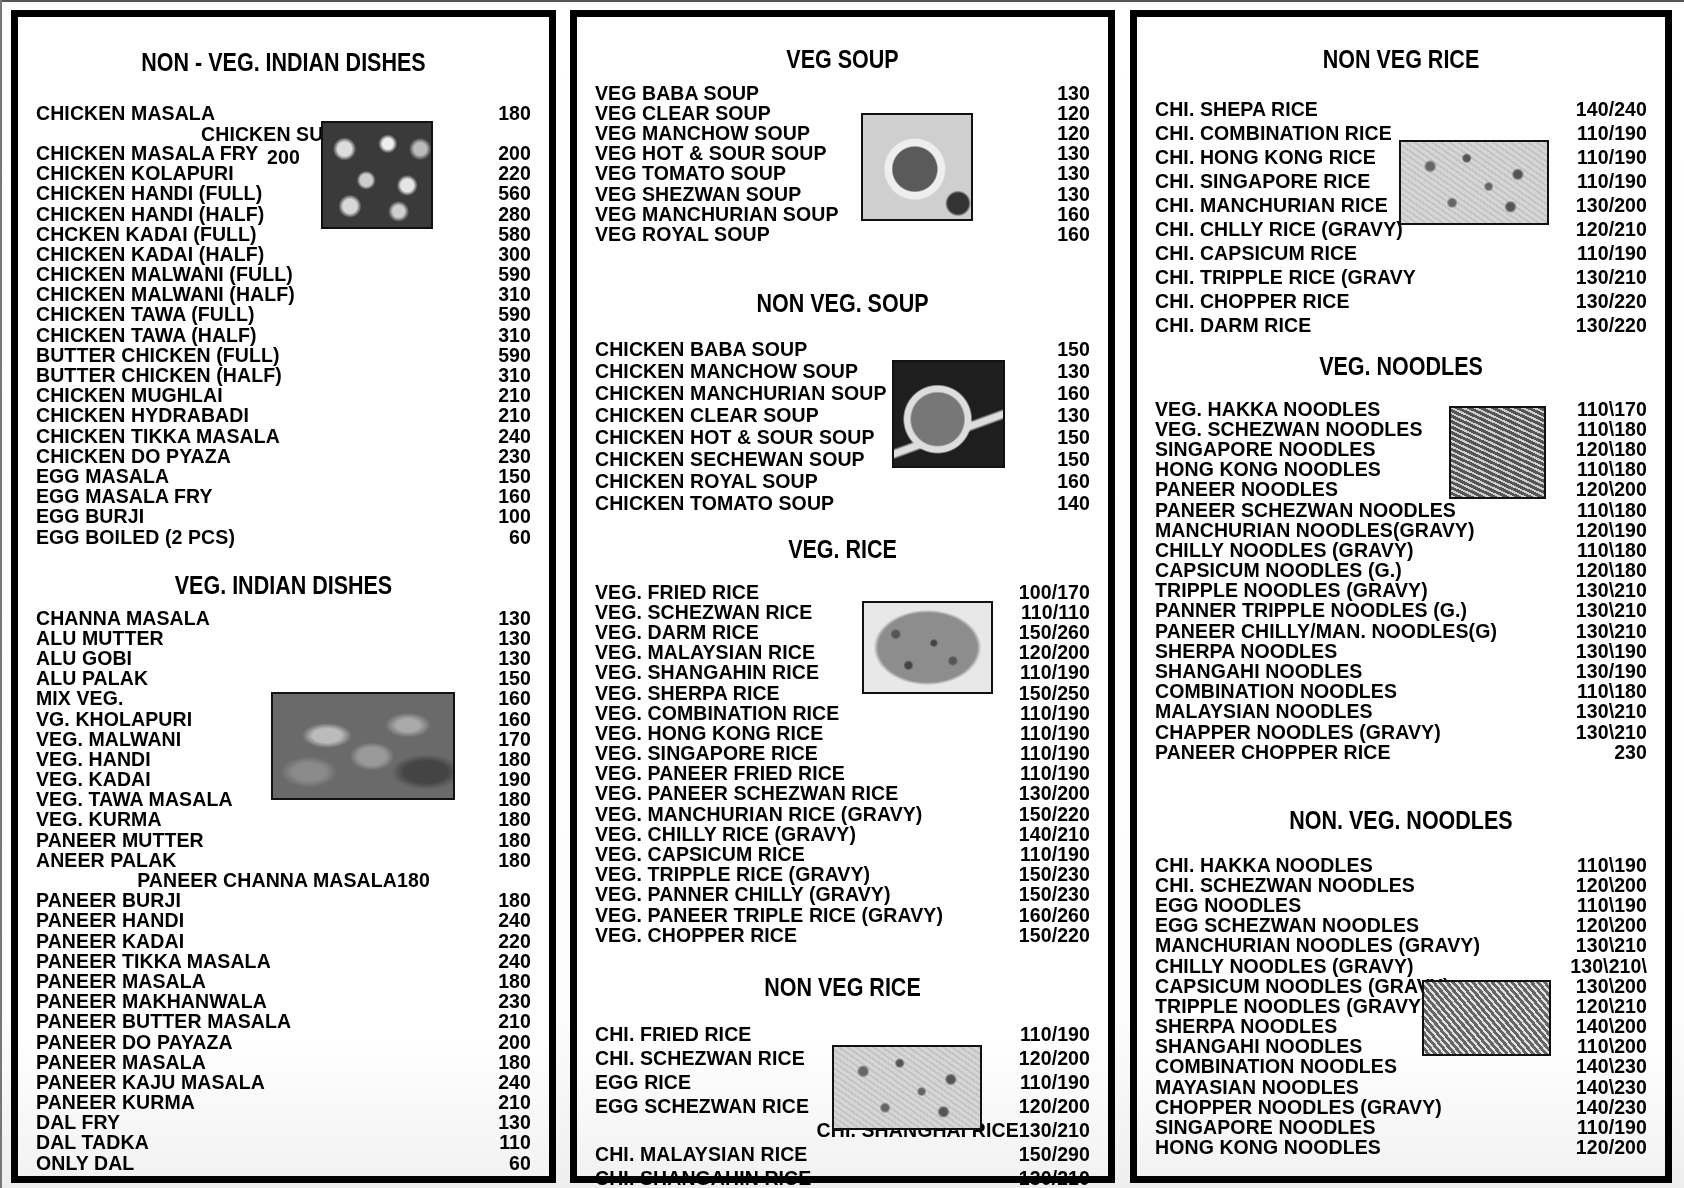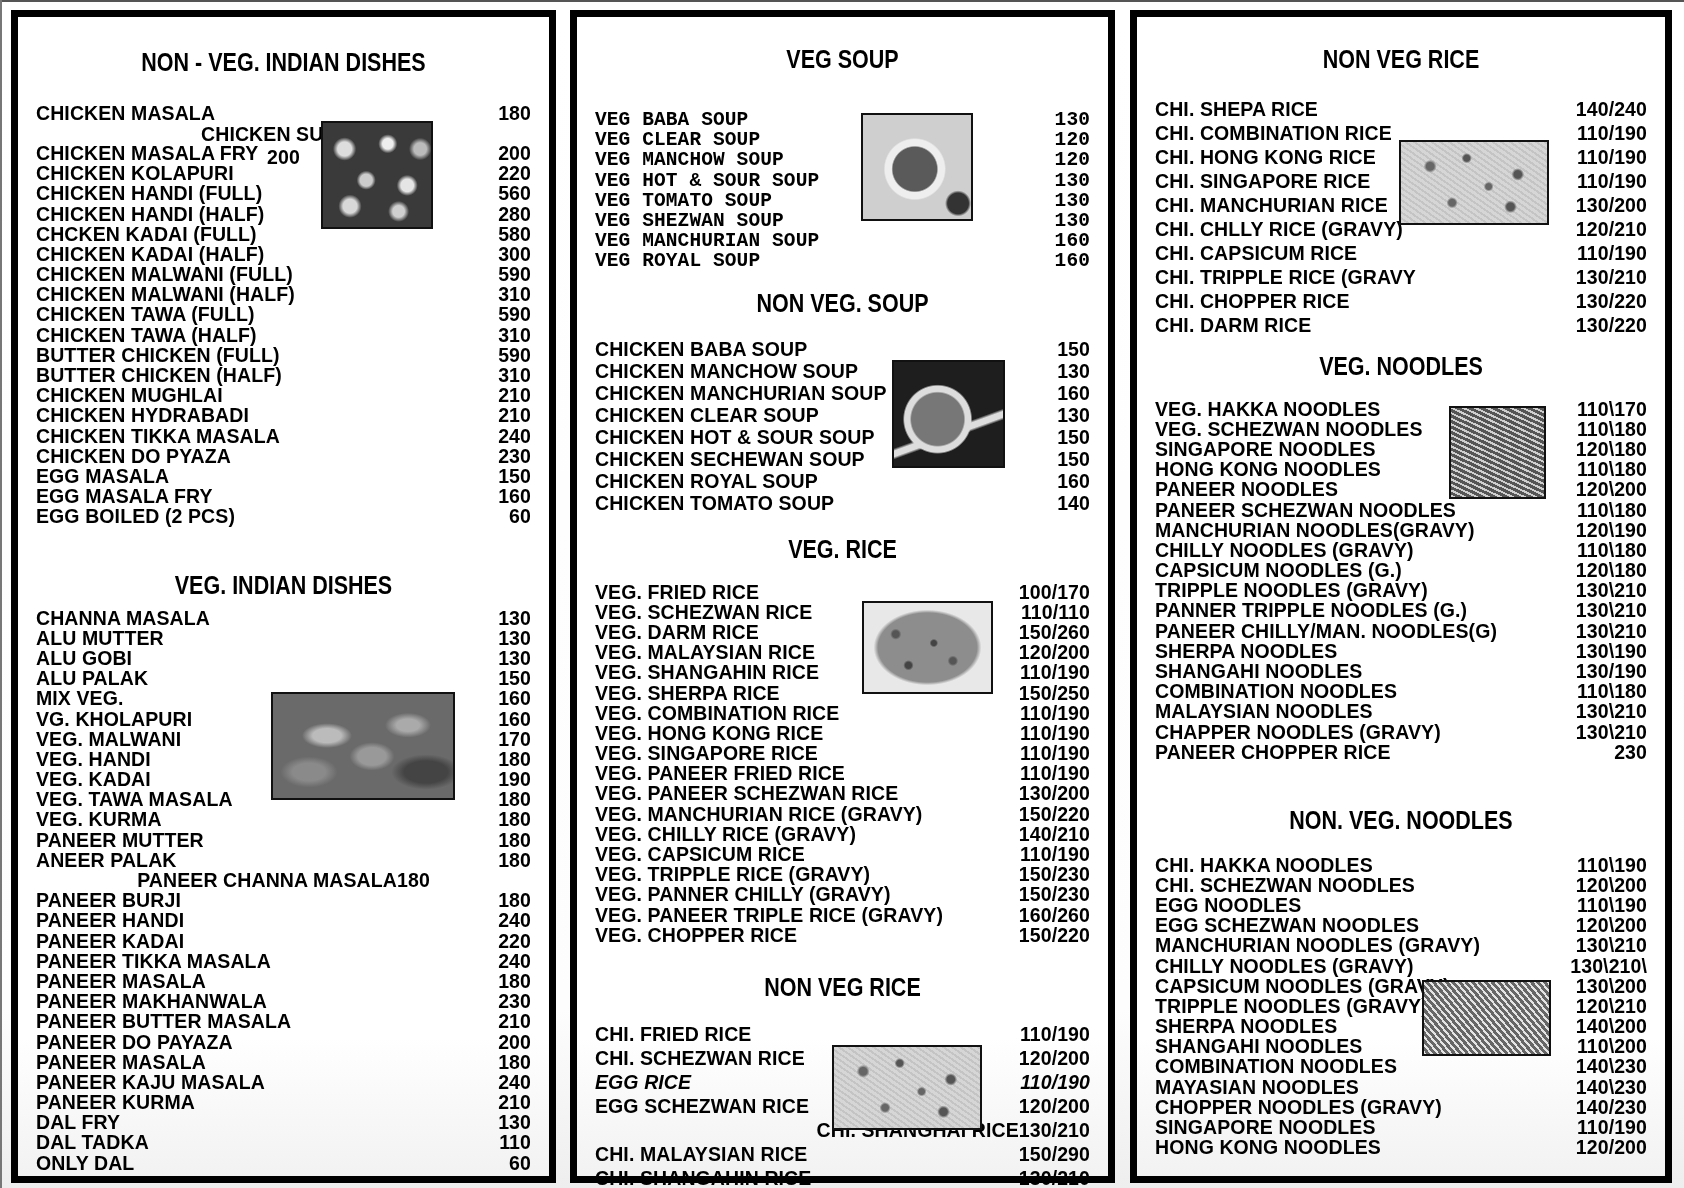--- a/index.html
+++ b/index.html
@@ -206,20 +206,24 @@
         </div>
         <div class="row" style="height: 20.2px; gap: 13px;">
           <span class="name">EGG MASALA</span>
           <span class="price">150</span>
         </div>
         <div class="row" style="height: 20.2px;">
           <span class="name">EGG MASALA FRY</span>
           <span class="price">160</span>
         </div>
         <div class="row" style="height: 20.2px;">
+          <span class="name">EGG BURJI</span>
+          <span class="price">100</span>
+        </div>
+        <div class="row" style="height: 20.2px;">
           <span class="name">EGG BOILED (2 PCS)</span>
           <span class="price">60</span>
         </div>
       </div>
     <div class="food-img tex-chicken" style="left:303px; top:74px; width:112px; height:108px;"></div>
   </div>
 
   <div class="section" style="top:553px;">
     <div class="section-title">VEG. INDIAN DISHES</div>
     <div class="items" style="top:38px;">
@@ -336,21 +340,21 @@
           <span class="price">60</span>
         </div>
       </div>
     <div class="food-img tex-veg" style="left:253px; top:122px; width:184px; height:108px;"></div>
   </div>
 </div>
 
 <div class="panel" id="panel-2">
   <div class="section" style="top:27px;">
     <div class="section-title">VEG SOUP</div>
-    <div class="items" style="top:66px;font-family:Liberation Mono, monospace;">
+    <div class="items" style="top:39px;">
         <div class="row" style="height: 20.2px;">
           <span class="name">VEG BABA SOUP</span>
           <span class="price">130</span>
         </div>
         <div class="row" style="height: 20.2px;">
           <span class="name">VEG CLEAR SOUP</span>
           <span class="price">120</span>
         </div>
         <div class="row" style="height: 20.2px;">
           <span class="name">VEG MANCHOW SOUP</span>
@@ -499,21 +503,21 @@
     <div class="section-title">NON VEG RICE</div>
     <div class="items" style="top:50px;">
         <div class="row" style="height: 24px;">
           <span class="name">CHI. FRIED RICE</span>
           <span class="price">110/190</span>
         </div>
         <div class="row" style="height: 24px;">
           <span class="name">CHI. SCHEZWAN RICE</span>
           <span class="price">120/200</span>
         </div>
-        <div class="row" style="height: 24px; font-style: italic;">
+        <div class="row" style="height: 24px;">
           <span class="name">EGG RICE</span>
           <span class="price">110/190</span>
         </div>
         <div class="row" style="height: 24px;">
           <span class="name">EGG SCHEZWAN RICE</span>
           <span class="price">120/200</span>
         </div>
         <div class="row" style="height: 24px; justify-content: flex-end;">
           <span class="name">CHI. SHANGHAI RICE</span>
           <span class="price">130/210</span>

